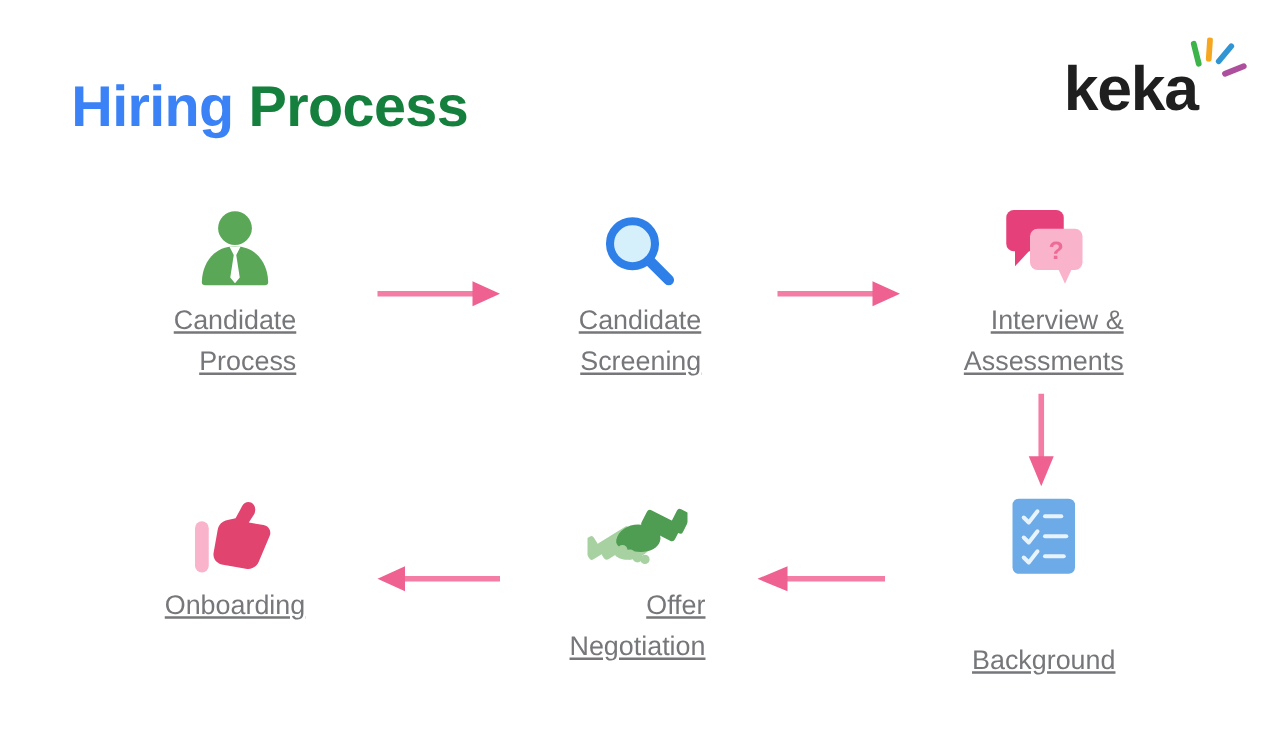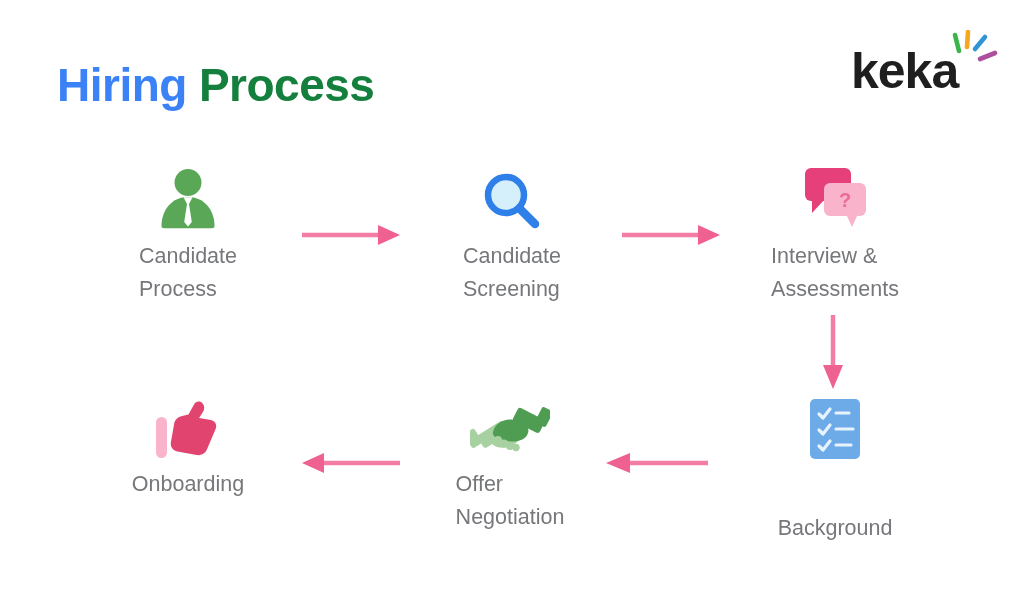--- a/index.html
+++ b/index.html
@@ -12,21 +12,21 @@
   .title .hl{color:#3b82f6;}
   .title .rest{color:#15803d;margin-left:12px;}
   .logo{position:absolute;left:851px;top:30px;width:150px;height:60px;}
   .logo-text{position:absolute;left:0;top:12px;font-size:50px;font-weight:800;letter-spacing:-1px;color:#1f1f1f;}
   .logo-sparks{position:absolute;left:100px;top:0;}
   
   .node{position:absolute;width:220px;display:flex;flex-direction:column;align-items:center;}
   .icon-box{display:flex;align-items:flex-end;justify-content:center;}
   .icon-box.top{height:70px;}
   .icon-box.bottom{height:64px;}
-  .node-label{margin-top:8px;font-size:21.5px;line-height:33px;color:#76777a;text-align:left;font-weight:400;}
+  .node-label{margin-top:8px;font-size:21.5px;line-height:33px;color:#76777a;text-align:right;font-weight:400;text-decoration:underline;}
   .node-label span{display:block;}
   .arrow{position:absolute;}
 </style>
 </head>
 <body>
 
 <div id="stage">
 
   <div class="title">
     <span class="hl">Hiring</span><span class="rest">Process</span>

